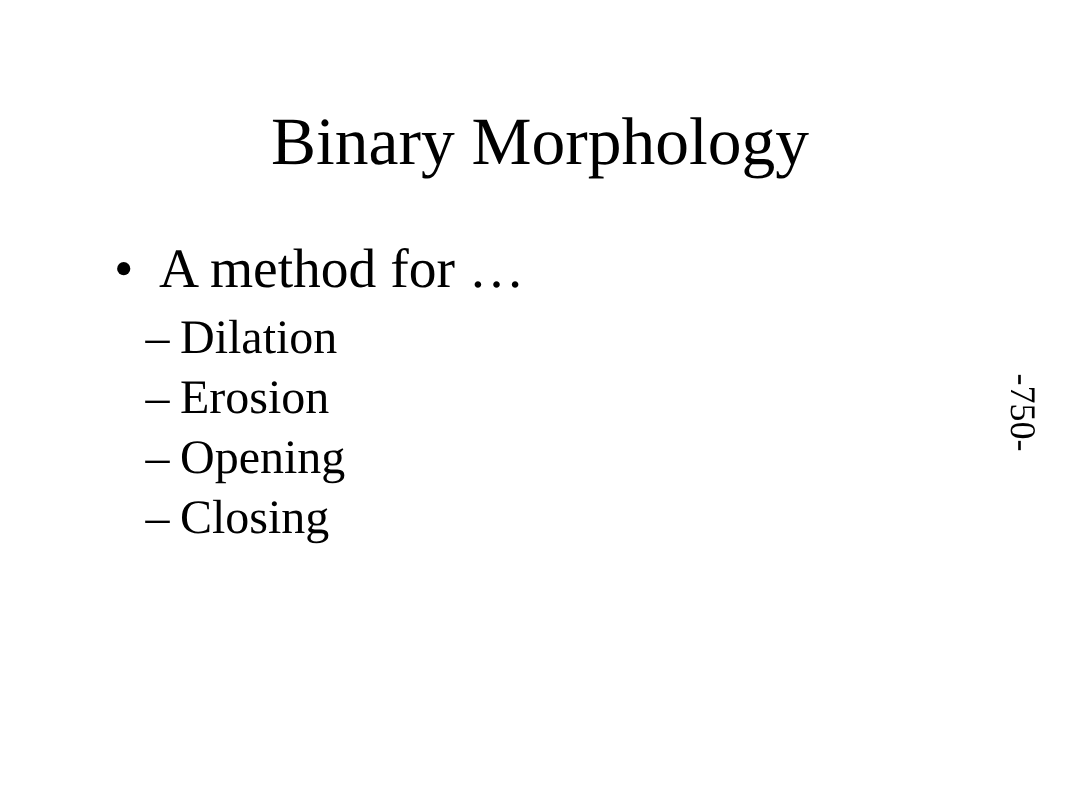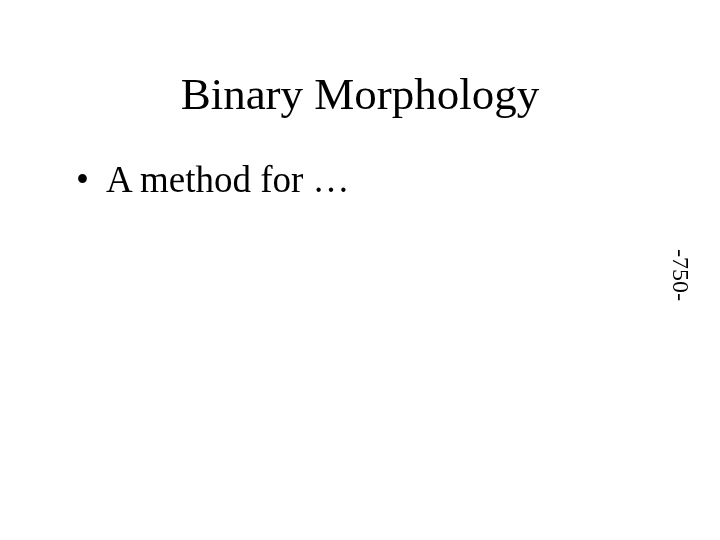--- a/index.html
+++ b/index.html
@@ -65,16 +65,30 @@
 <body>
 
 <div class="slide">
 
   <h1 class="title">Binary Morphology</h1>
 
   <div class="bullet-line">
     <span class="marker">•</span><span>A method for …</span>
   </div>
 
+  <div class="sub-list">
+    <div class="sub-line">
+      <span class="marker">–</span><span>Dilation</span>
+    </div>
+    <div class="sub-line">
+      <span class="marker">–</span><span>Erosion</span>
+    </div>
+    <div class="sub-line">
+      <span class="marker">–</span><span>Opening</span>
+    </div>
+    <div class="sub-line">
+      <span class="marker">–</span><span>Closing</span>
+    </div>
+  </div>
 
   <div class="page-num">-750-</div>
 
 </div>
 
 </body></html>

